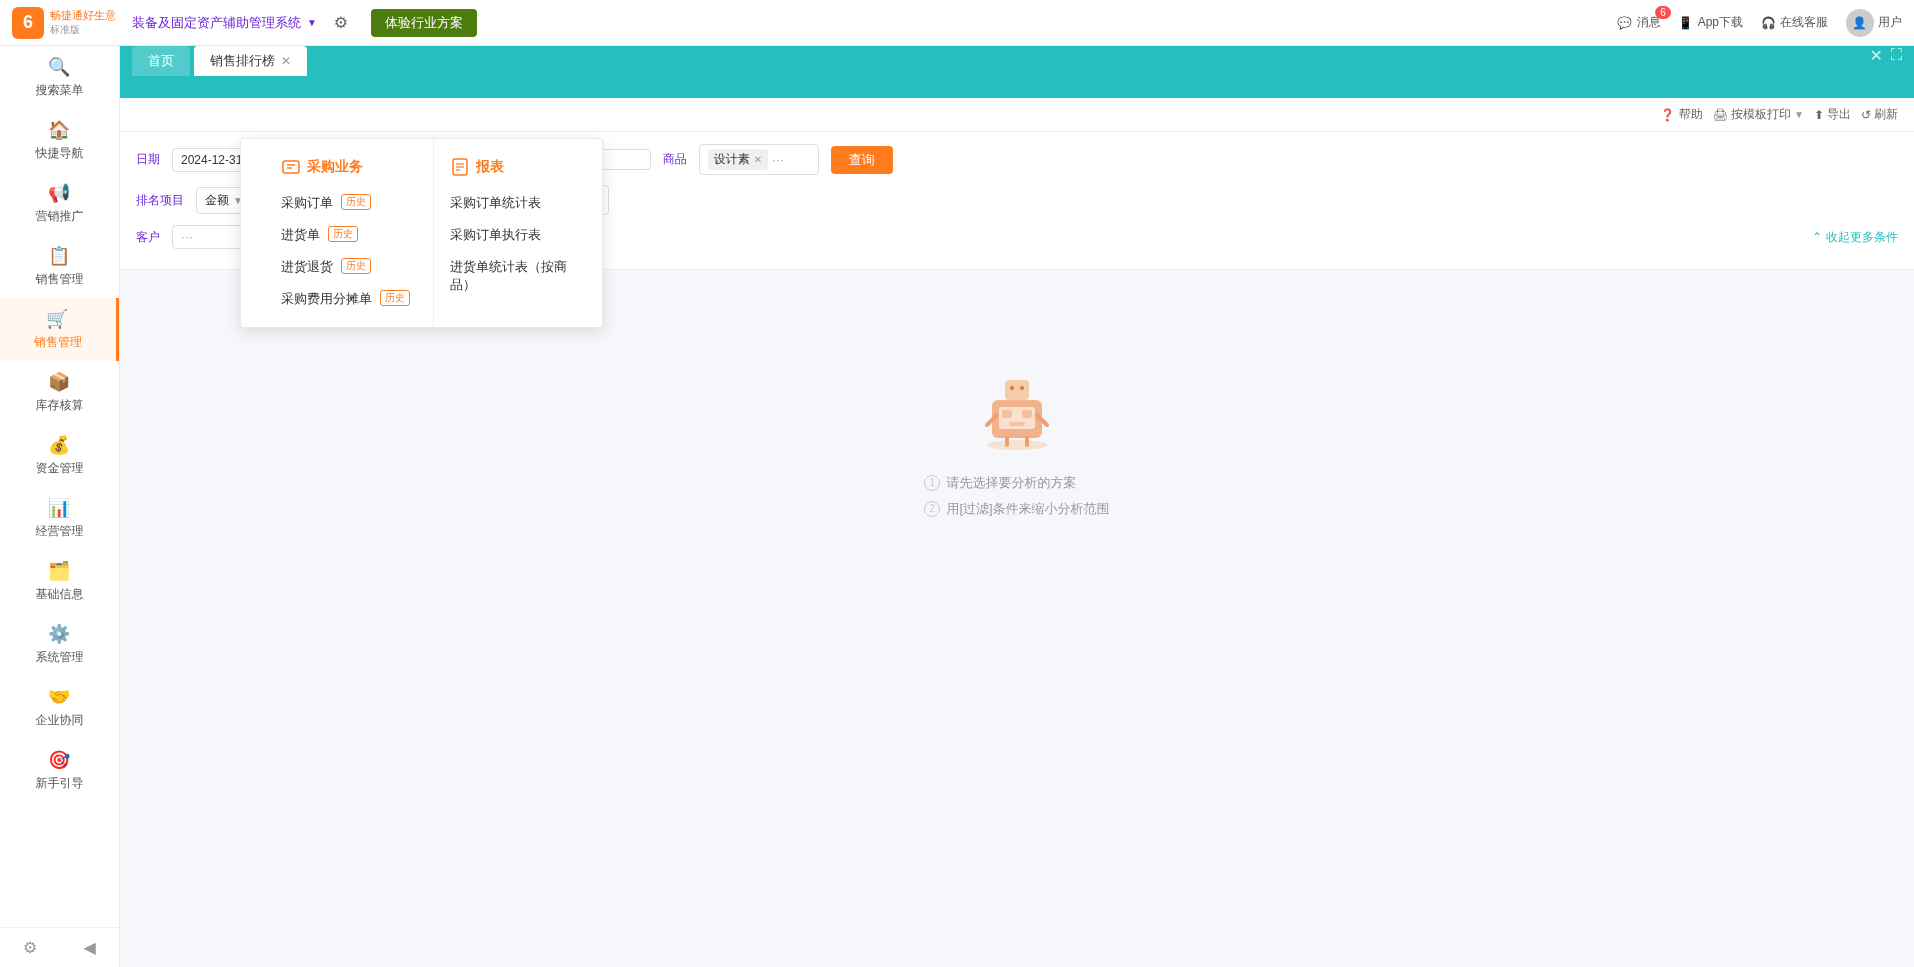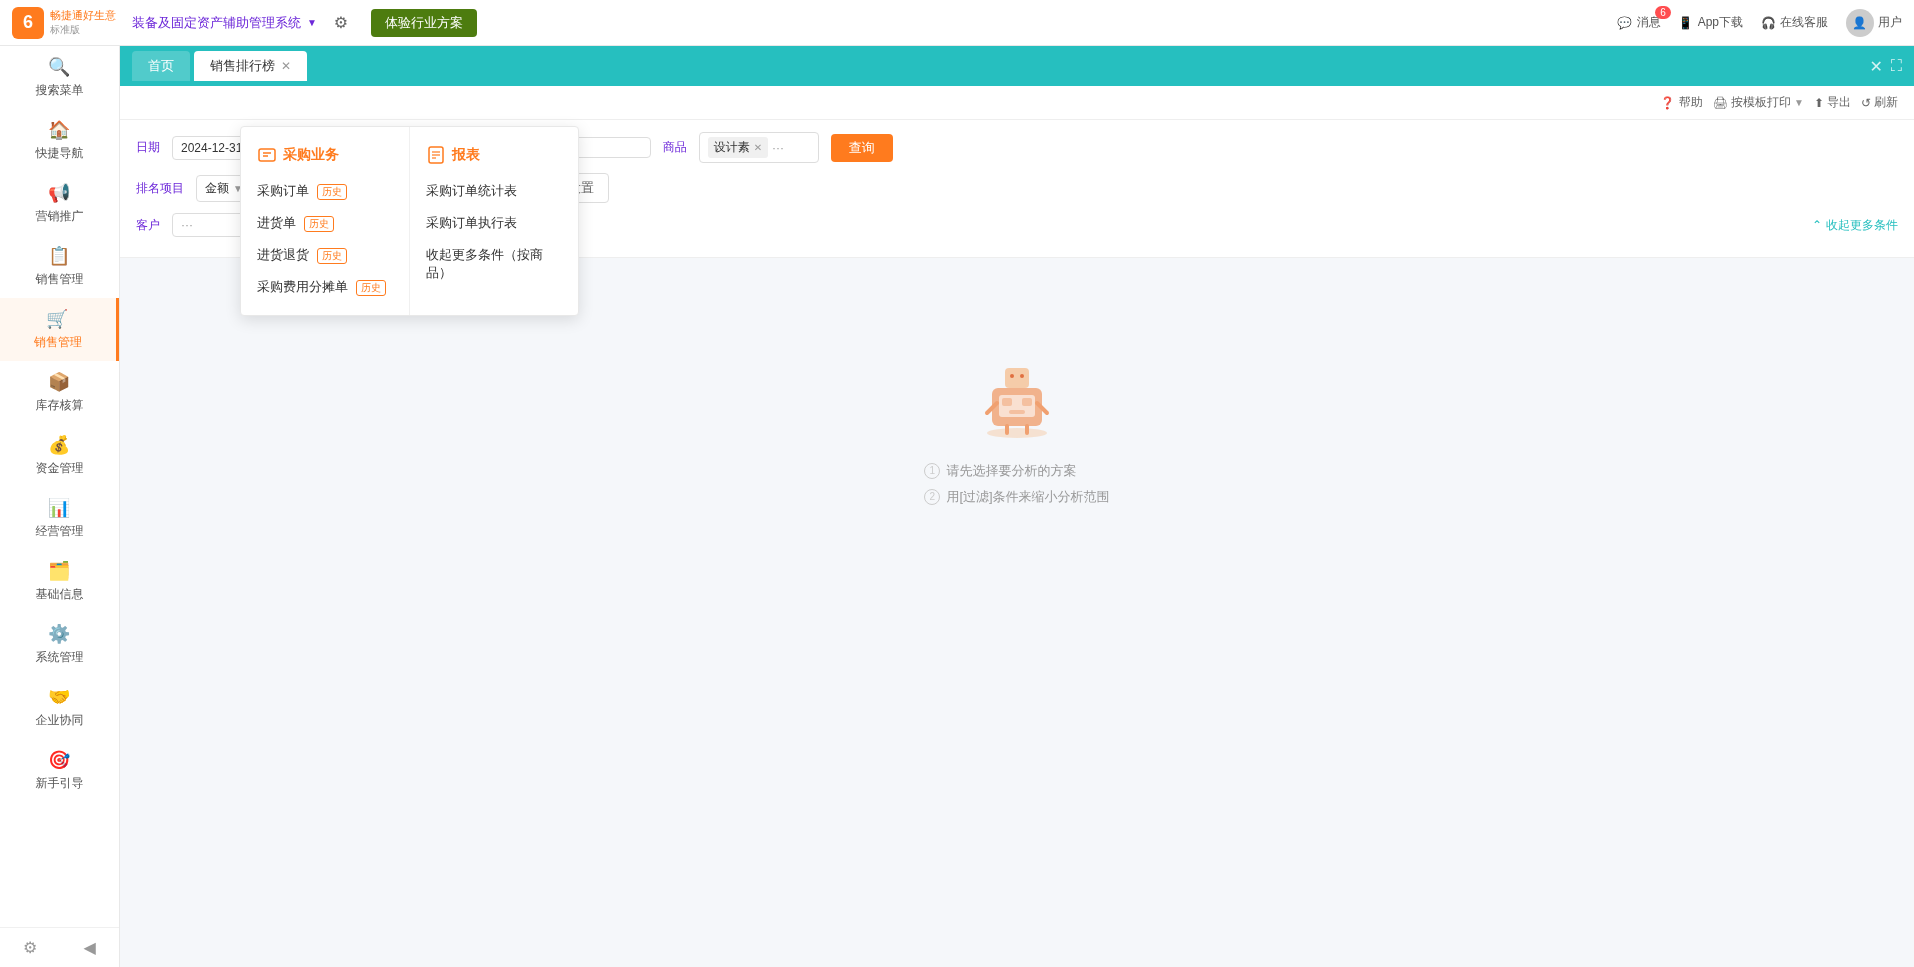--- a/index.html
+++ b/index.html
@@ -27,21 +27,21 @@
     .sidebar-item { display: flex; flex-direction: column; align-items: center; padding: 10px 0; cursor: pointer; color: #555; font-size: 12px; gap: 4px; position: relative; }
     .sidebar-item.active { background: #fff7f0; color: #ff7b1e; border-right: 3px solid #ff7b1e; }
     .sidebar-icon { font-size: 18px; }
     .sidebar-bottom { margin-top: auto; display: flex; align-items: center; justify-content: space-around; padding: 10px 0; border-top: 1px solid #f0f0f0; }
     .sidebar-bottom-icon { color: #999; font-size: 16px; cursor: pointer; }
 
     
     .main { flex: 1; display: flex; flex-direction: column; overflow: hidden; }
 
     
-    .tabbar { height: 40px; background: #26bfbf; display: flex; align-items: center; padding: 0 12px; gap: 4px; flex-shrink: 0; }
+    .tabbar { height: 52px; background: #26bfbf; display: flex; align-items: flex-start; padding: 0 12px; gap: 4px; flex-shrink: 0; }
     .tab { padding: 6px 16px; border-radius: 4px 4px 0 0; font-size: 13px; cursor: pointer; display: flex; align-items: center; gap: 6px; }
     .tab.home { background: rgba(255,255,255,0.2); color: #fff; }
     .tab.active { background: #fff; color: #333; }
     .tab-close { color: #999; font-size: 12px; cursor: pointer; }
     .tabbar-right { margin-left: auto; display: flex; gap: 8px; }
     .tabbar-btn { color: #fff; font-size: 16px; cursor: pointer; opacity: 0.8; }
 
     
     .content { flex: 1; background: #f5f7fa; overflow: hidden; position: relative; }
 
@@ -67,23 +67,23 @@
     .empty-state { display: flex; flex-direction: column; align-items: center; justify-content: center; padding: 80px 0; color: #999; }
     .empty-icon { width: 120px; height: 100px; position: relative; margin-bottom: 20px; }
     .empty-text { font-size: 13px; color: #999; line-height: 2; }
     .empty-text p { display: flex; align-items: center; gap: 6px; }
     .step-dot { width: 16px; height: 16px; border-radius: 50%; border: 1px solid #ccc; display: flex; align-items: center; justify-content: center; font-size: 10px; color: #ccc; }
 
     
     .dropdown-overlay { position: absolute; top: 40px; left: 120px; z-index: 100; }
     .dropdown-menu { background: #fff; border: 1px solid #e8e8e8; border-radius: 4px; box-shadow: 0 4px 16px rgba(0,0,0,0.12); display: flex; min-width: 320px; }
     .dropdown-col { flex: 1; padding: 12px 0; }
-    .dropdown-col:first-child { border-right: 1px solid #f0f0f0; }
+    .dropdown-col:first-child { border-right: 1px solid #f0f0f0; padding-left: 24px; }
     .dropdown-header { display: flex; align-items: center; gap: 6px; padding: 6px 16px 10px; color: #ff7b1e; font-size: 14px; font-weight: bold; }
-    .dropdown-item { display: flex; align-items: flex-end; gap: 8px; padding: 7px 16px; cursor: pointer; color: #333; font-size: 13px; }
+    .dropdown-item { display: flex; align-items: flex-start; gap: 8px; padding: 7px 16px; cursor: pointer; color: #333; font-size: 13px; }
     .history-badge { background: #fff; border: 1px solid #ff7b1e; color: #ff7b1e; font-size: 10px; border-radius: 3px; padding: 0 4px; }
 
     
     .arrow { font-size: 10px; color: #999; }
   </style>
 </head>
 <body>
 
 <div class="topbar">
   <div class="topbar-logo">
@@ -348,21 +348,21 @@
               </svg>
               <span>报表</span>
             </div>
             <div class="dropdown-item">
               <span>采购订单统计表</span>
             </div>
             <div class="dropdown-item">
               <span>采购订单执行表</span>
             </div>
             <div class="dropdown-item">
-              <span>收起更多条件（按商品）</span>
+              <span>进货单统计表（按商品）</span>
             </div>
           </div>
         </div>
       </div>
 
     </div>
   </div>
 </div>
 
 </body></html>

